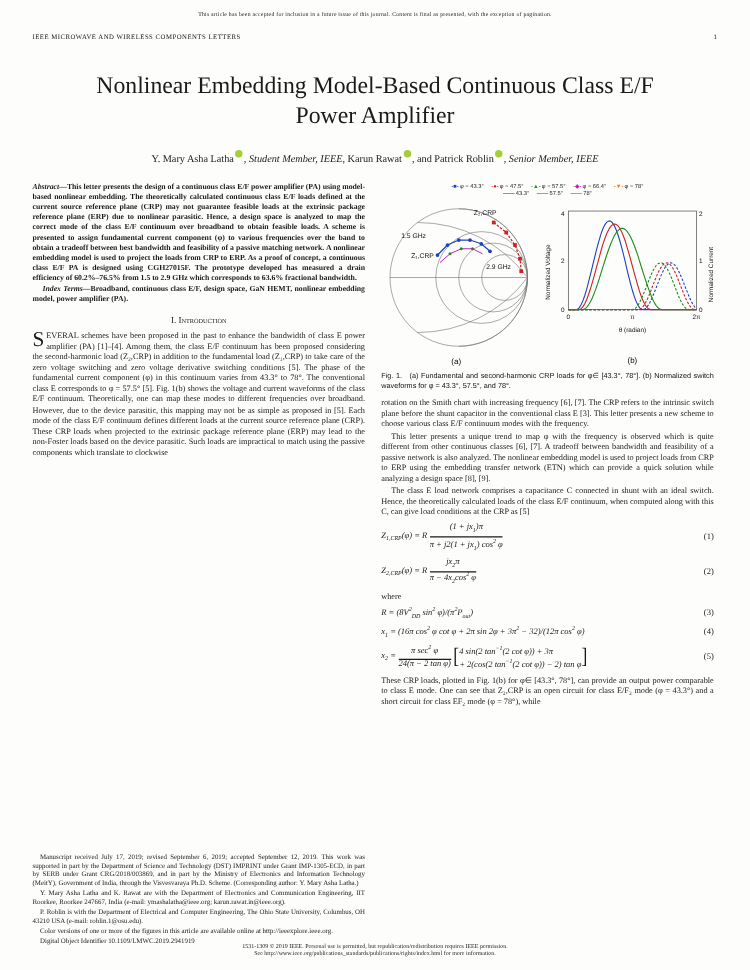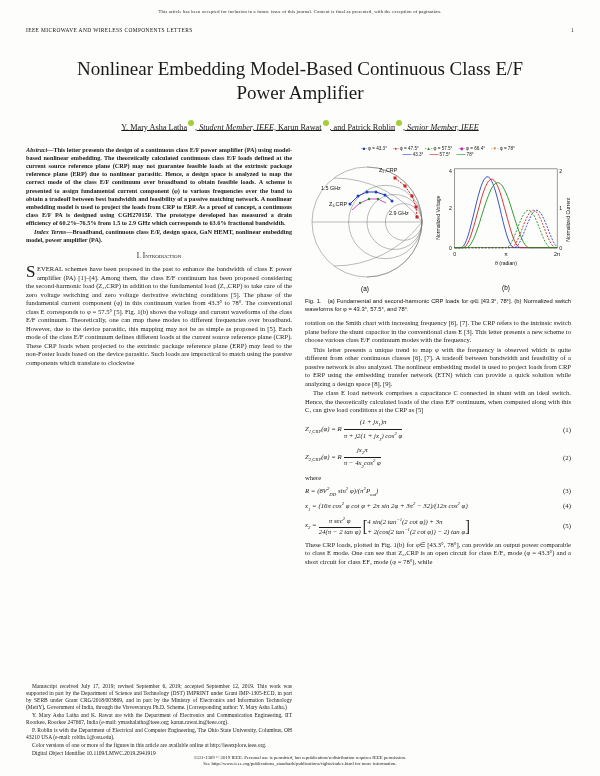--- a/index.html
+++ b/index.html
@@ -2,21 +2,21 @@
 <html><head>
 <meta charset="utf-8">
 <style>
   html,body{margin:0;padding:0;background:#888;}
   .page{width:600px;height:776px;background:#fdfdfc;margin:0 auto;position:relative;
         font-family:"Liberation Serif", serif;color:#1a1a1a;overflow:hidden;}
   .notice{font-size:4.6px;text-align:center;padding-top:9px;color:#222;letter-spacing:.2px;}
   .runhead{display:flex;justify-content:space-between;font-size:5.4px;margin:13px 26px 0 26px;
            letter-spacing:.4px;color:#111;}
   .title{text-align:center;font-size:19px;line-height:1.25;max-width:470px;margin:24px auto 0 auto;font-weight:400;}
-  .authors{text-align:center;font-size:8.2px;margin-top:15px;text-decoration:underline;}
+  .authors{text-align:center;font-size:8.2px;margin-top:15px;}
   .authors .role{font-style:italic;}
   .orcid{display:inline-block;width:6px;height:6px;border-radius:50%;background:#a6ce39;
          vertical-align:super;margin:0 1px;}
   .columns{display:flex;gap:13px;margin:15px 26px 0 26px;height:612px;}
   .col{width:266px;font-size:6.6px;line-height:1.29;text-align:justify;}
   .col1{display:flex;flex-direction:column;}
   .abstract{font-weight:bold;font-size:6.2px;line-height:1.3;}
   .abstract .lab, .iterms .lab{font-style:italic;}
   .iterms{font-weight:bold;font-size:6.2px;margin-top:5px;line-height:1.3;}
   .sec-head{text-align:center;font-variant:small-caps;font-size:7.2px;margin:8px 0 4px 0;}

